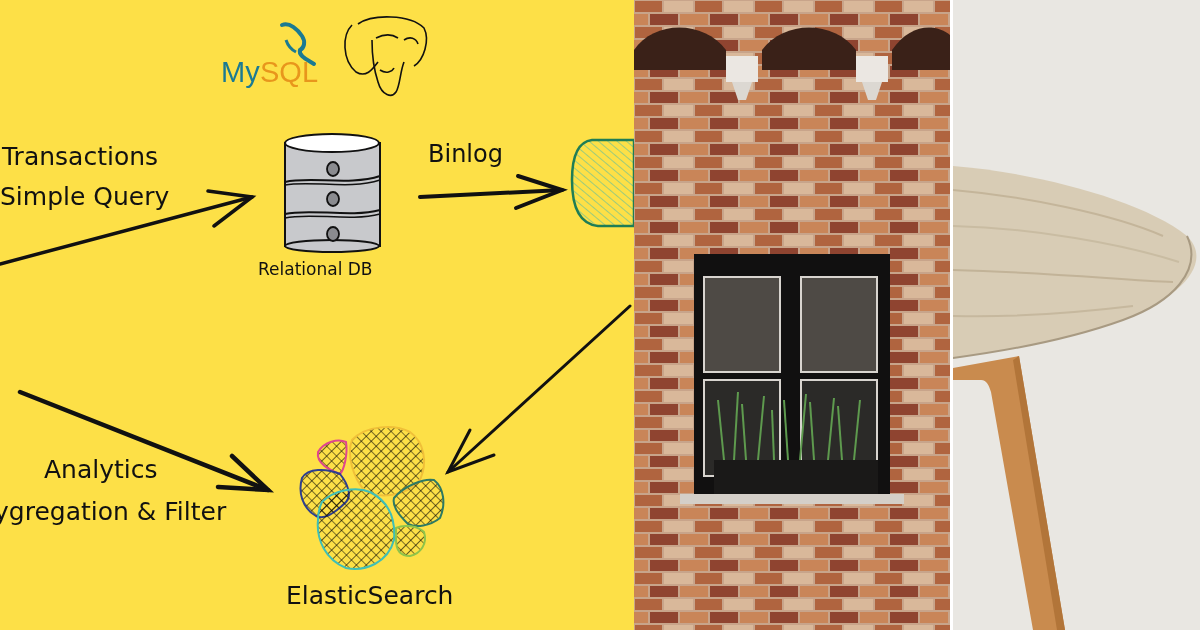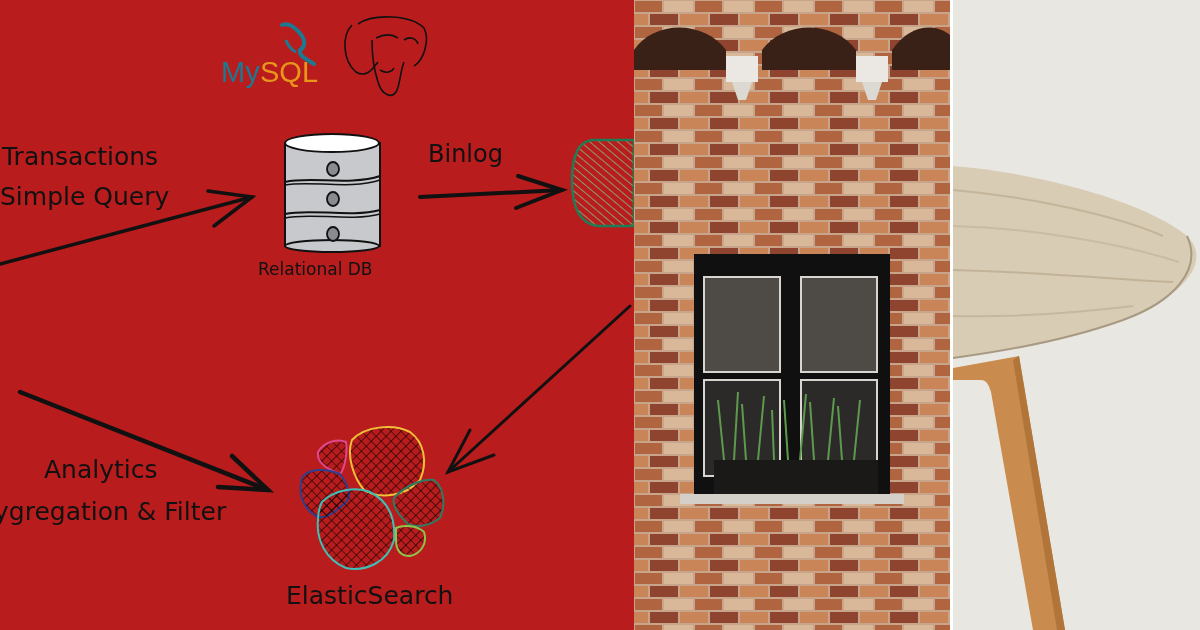--- a/index.html
+++ b/index.html
@@ -1,19 +1,19 @@
 <!DOCTYPE html>
 <html><head>
 <meta charset="utf-8">
 <style>
   html, body { margin:0; padding:0; }
   body { width:1200px; height:630px; overflow:hidden; background:#ffffff; position:relative;
          font-family:"DejaVu Sans", sans-serif; }
   .panel { position:absolute; top:0; height:630px; overflow:hidden; }
-  #diagram { left:0; width:634px; background:#b91c1c;padding-left:44px; }
+  #diagram { left:0; width:634px; background:#fde047;padding-left:44px; }
   #brick { left:634px; width:316px; background:#9a5a3a; }
   #gap { left:950px; width:3px; background:#ffffff; }
   #table { left:953px; width:247px; background:#e9e7e2; }
   .hand { font-family:"DejaVu Sans", sans-serif; fill:#111; }
   svg { position:absolute; left:0; top:0; }
 </style>
 </head>
 <body>
 
 <div class="panel" id="diagram">

